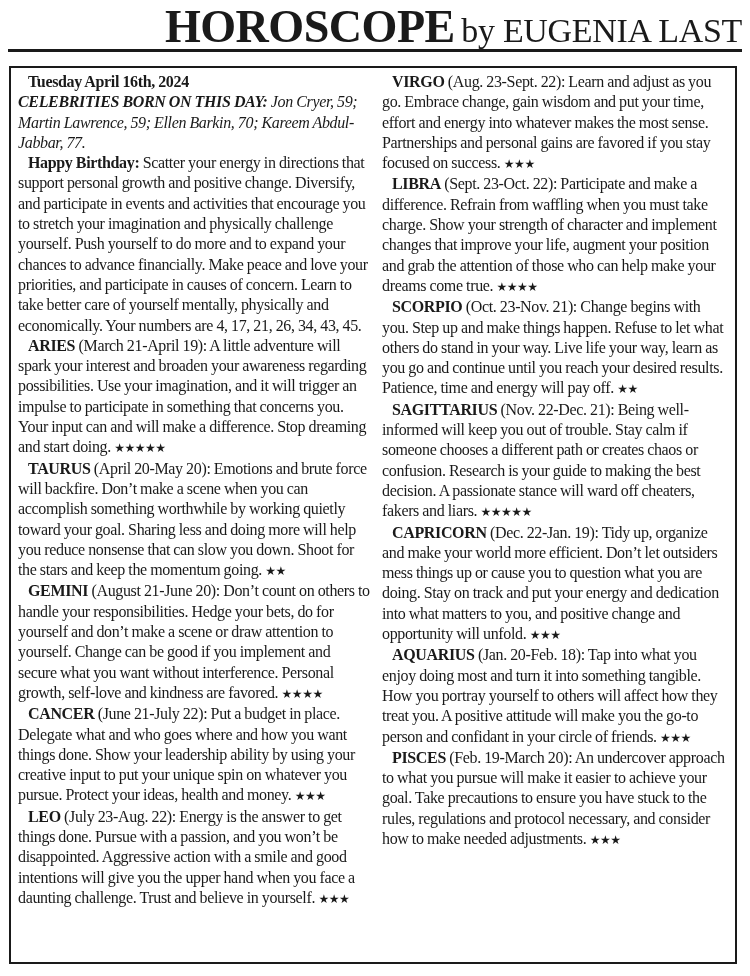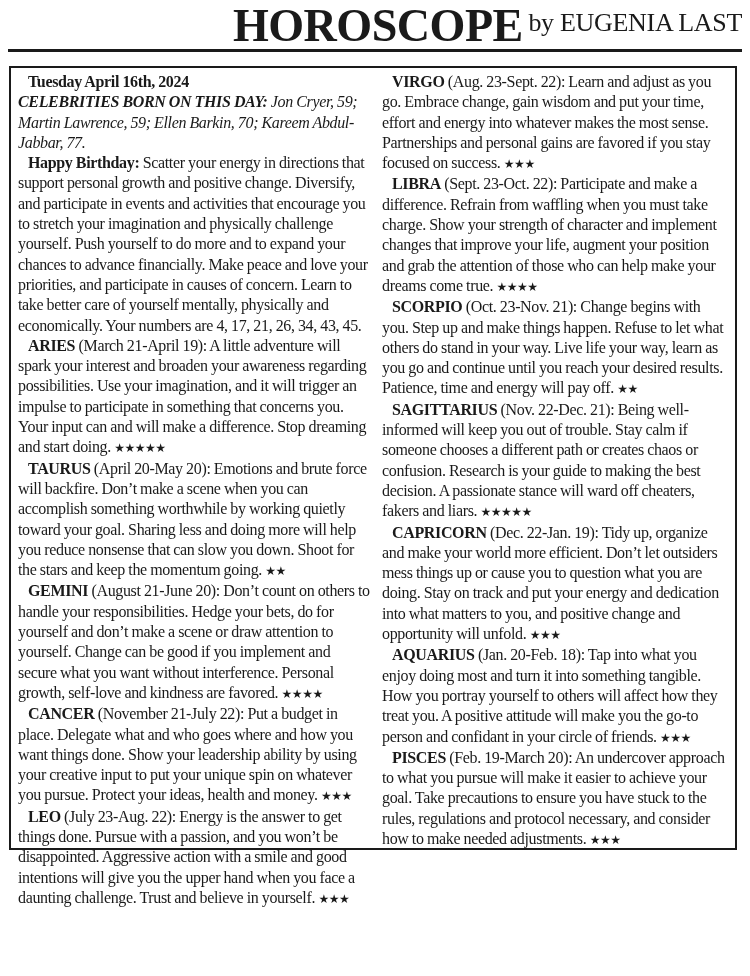--- a/index.html
+++ b/index.html
@@ -18,46 +18,46 @@
     .masthead {
       position: absolute;
       left: 8px;
       right: 8px;
       top: 0;
       height: 52px;
       border-bottom: 3px solid #1a1a1a;
       box-sizing: border-box;
       display: flex;
       justify-content: flex-end;
-      align-items: center;
+      align-items: flex-end;
       padding-bottom: 0px;
     }
     .masthead .title {
       font-family: "Liberation Serif", "DejaVu Serif", serif;
       font-weight: bold;
       font-size: 47px;
       line-height: 46px;
       letter-spacing: -0.5px;
       transform: scaleX(0.98);
       transform-origin: right bottom;
     }
     .masthead .byline {
       font-family: "Liberation Serif", "DejaVu Serif", serif;
-      font-size: 26px;
+      font-size: 34px;
       line-height: 30px;
       margin-left: 6px;
       margin-bottom: 3px;
       letter-spacing: -0.3px;
     }
     .frame {
       position: absolute;
       left: 9px;
       top: 66px;
       width: 728px;
-      height: 784px;
+      height: 898px;
       border: 2px solid #1a1a1a;
       box-sizing: border-box;
     }
     .col {
       position: absolute;
       top: 4px;
       font-size: 16px;
       line-height: 20.3px;
       letter-spacing: -0.35px;
       word-spacing: -0.3px;
@@ -105,21 +105,21 @@
     <p class="para date">Tuesday April 16th, 2024</p>
     <p class="para noindent"><b>CELEBRITIES BORN ON THIS DAY:</b><span> Jon Cryer, 59; Martin Lawrence, 59; Ellen Barkin, 70; Kareem Abdul-Jabbar, 77.</span></p>
     <p class="para"><b>Happy Birthday:</b><span> Scatter your energy in directions that support personal growth and positive change. Diversify, and participate in events and activities that encourage you to stretch your imagination and physically challenge yourself. Push yourself to do more and to expand your chances to advance financially. Make peace and love your priorities, and participate in causes of concern. Learn to take better care of yourself mentally, physically and economically. Your numbers are 4, 17, 21, 26, 34, 43, 45.</span></p>
 
     <p class="para"><b>ARIES</b><span> (March 21-April 19):</span><span> A little adventure will spark your interest and broaden your awareness regarding possibilities. Use your imagination, and it will trigger an impulse to participate in something that concerns you. Your input can and will make a difference. Stop dreaming and start doing.</span> <span class="stars">★★★★★</span></p>
 
     <p class="para"><b>TAURUS</b><span> (April 20-May 20):</span><span> Emotions and brute force will backfire. Don’t make a scene when you can accomplish something worthwhile by working quietly toward your goal. Sharing less and doing more will help you reduce nonsense that can slow you down. Shoot for the stars and keep the momentum going.</span> <span class="stars">★★</span></p>
 
     <p class="para"><b>GEMINI</b><span> (August 21-June 20):</span><span> Don’t count on others to handle your responsibilities. Hedge your bets, do for yourself and don’t make a scene or draw attention to yourself. Change can be good if you implement and secure what you want without interference. Personal growth, self-love and kindness are favored.</span> <span class="stars">★★★★</span></p>
 
-    <p class="para"><b>CANCER</b><span> (November 21-July 22):</span><span> Put a budget in place. Delegate what and who goes where and how you want things done. Show your leadership ability by using your creative input to put your unique spin on whatever you pursue. Protect your ideas, health and money.</span> <span class="stars">★★★</span></p>
+    <p class="para"><b>CANCER</b><span> (June 21-July 22):</span><span> Put a budget in place. Delegate what and who goes where and how you want things done. Show your leadership ability by using your creative input to put your unique spin on whatever you pursue. Protect your ideas, health and money.</span> <span class="stars">★★★</span></p>
 
     <p class="para"><b>LEO</b><span> (July 23-Aug. 22):</span><span> Energy is the answer to get things done. Pursue with a passion, and you won’t be disappointed. Aggressive action with a smile and good intentions will give you the upper hand when you face a daunting challenge. Trust and believe in yourself.</span> <span class="stars">★★★</span></p>
   </div>
 
   <div class="col right">
     <p class="para"><b>VIRGO</b><span> (Aug. 23-Sept. 22):</span><span> Learn and adjust as you go. Embrace change, gain wisdom and put your time, effort and energy into whatever makes the most sense. Partnerships and personal gains are favored if you stay focused on success.</span> <span class="stars">★★★</span></p>
 
     <p class="para"><b>LIBRA</b><span> (Sept. 23-Oct. 22):</span><span> Participate and make a difference. Refrain from waffling when you must take charge. Show your strength of character and implement changes that improve your life, augment your position and grab the attention of those who can help make your dreams come true.</span> <span class="stars">★★★★</span></p>
 
     <p class="para"><b>SCORPIO</b><span> (Oct. 23-Nov. 21):</span><span> Change begins with you. Step up and make things happen. Refuse to let what others do stand in your way. Live life your way, learn as you go and continue until you reach your desired results. Patience, time and energy will pay off.</span> <span class="stars">★★</span></p>

